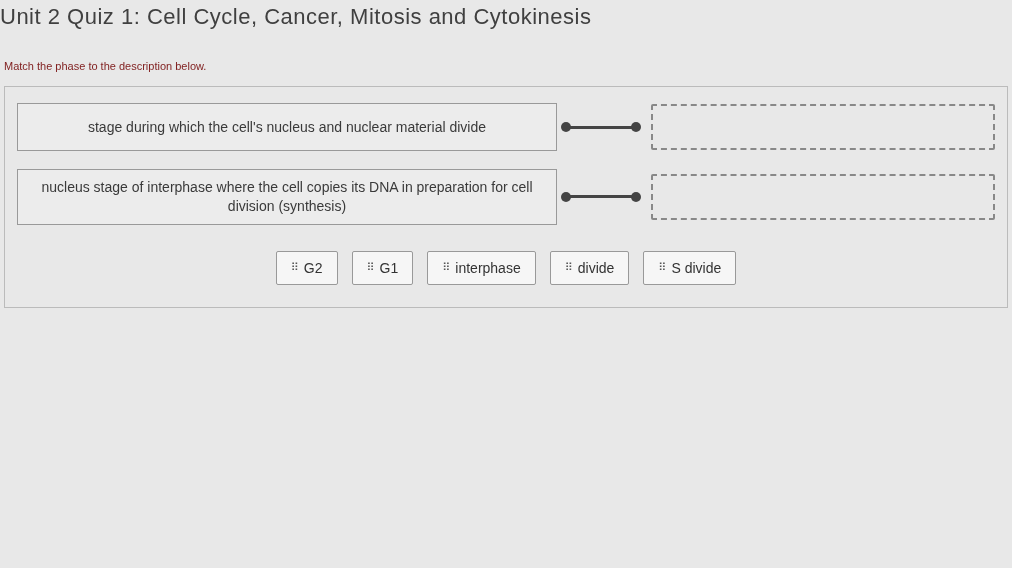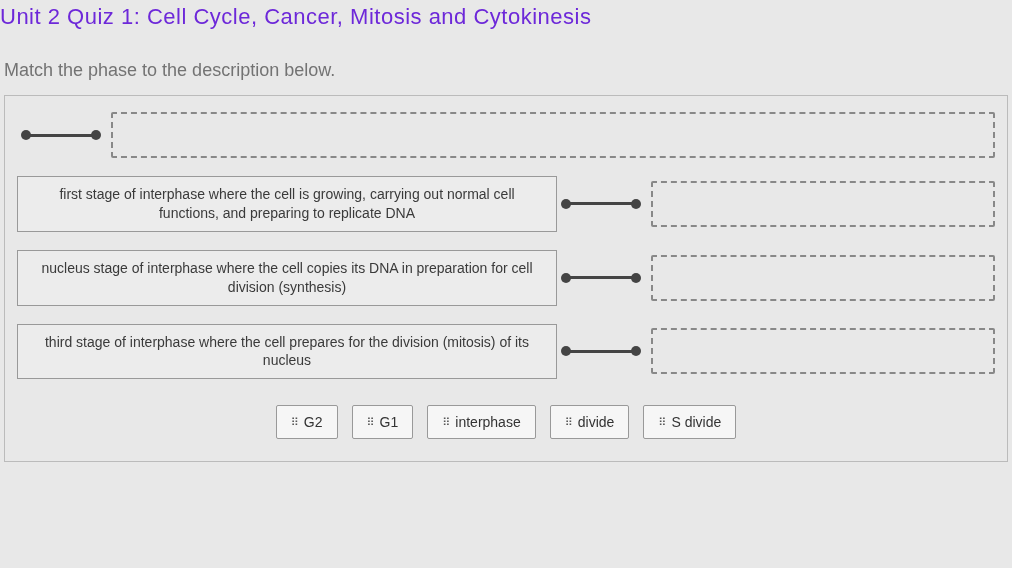--- a/index.html
+++ b/index.html
@@ -11,27 +11,27 @@
       font-family: Arial, Helvetica, sans-serif;
       background: #e8e8e8;
       width: 1012px;
       height: 568px;
       overflow: hidden;
       color: #333;
     }
     .page-title {
       font-size: 22px;
       font-weight: 400;
-      color: #6d28d9;
+      color: #404040;
       padding: 4px 0 0 0;
       letter-spacing: 0.5px;
     }
     .instruction {
-      font-size: 18px;
-      color: #737373;
+      font-size: 11px;
+      color: #7f1d1d;
       padding: 30px 0 14px 4px;
     }
     .match-container {
       border: 1px solid #bbb;
       background: #e8e8e8;
       padding: 16px 12px 22px 12px;
       margin: 0 4px;
     }
     .match-row {
       display: flex;
@@ -118,54 +118,39 @@
 </head>
 <body>
 
 <div class="page-title">Unit 2 Quiz 1: Cell Cycle, Cancer, Mitosis and Cytokinesis</div>
 
 <div class="instruction">Match the phase to the description below.</div>
 
 <div class="match-container">
 
   <div class="match-row">
+    <div class="description-box">stage during which the cell's nucleus and nuclear material divide</div>
     <div class="connector">
         <span class="dot-left"></span>
         <span class="dot-right"></span>
       </div>
     <div class="drop-zone"></div>
   </div>
 
 
-  <div class="match-row">
-    <div class="description-box">first stage of interphase where the cell is growing, carrying out normal cell functions, and preparing to replicate DNA</div>
-    <div class="connector">
-        <span class="dot-left"></span>
-        <span class="dot-right"></span>
-      </div>
-    <div class="drop-zone"></div>
-  </div>
 
   <div class="match-row">
     <div class="description-box">nucleus stage of interphase where the cell copies its DNA in preparation for cell division (synthesis)</div>
     <div class="connector">
         <span class="dot-left"></span>
         <span class="dot-right"></span>
       </div>
     <div class="drop-zone"></div>
   </div>
 
-  <div class="match-row">
-    <div class="description-box">third stage of interphase where the cell prepares for the division (mitosis) of its nucleus</div>
-    <div class="connector">
-        <span class="dot-left"></span>
-        <span class="dot-right"></span>
-      </div>
-    <div class="drop-zone"></div>
-  </div>
 
   <div class="answer-bank">
     <div class="answer-chip">
       <span class="grip">⠿</span>
       <span>G2</span>
     </div>
     <div class="answer-chip">
       <span class="grip">⠿</span>
       <span>G1</span>
     </div>

